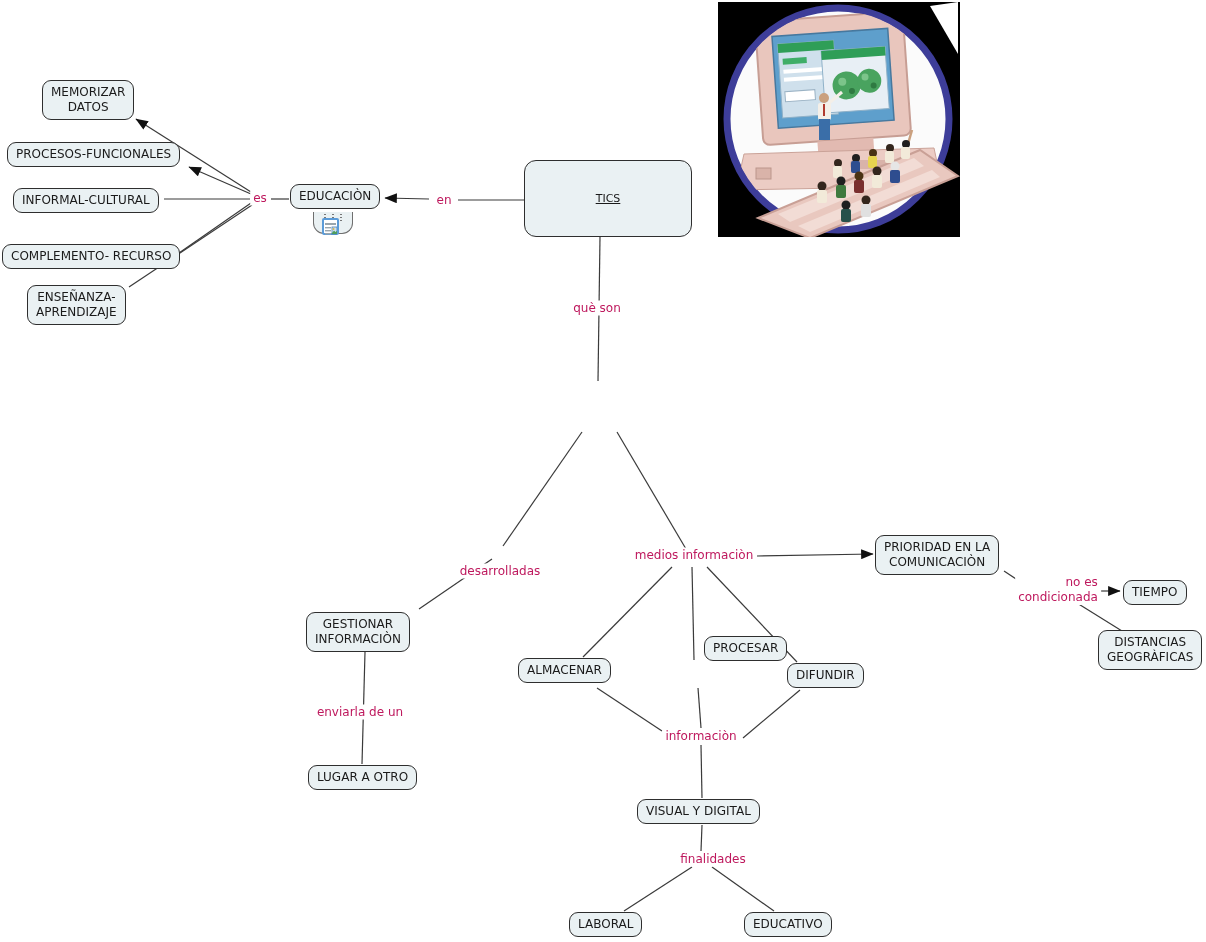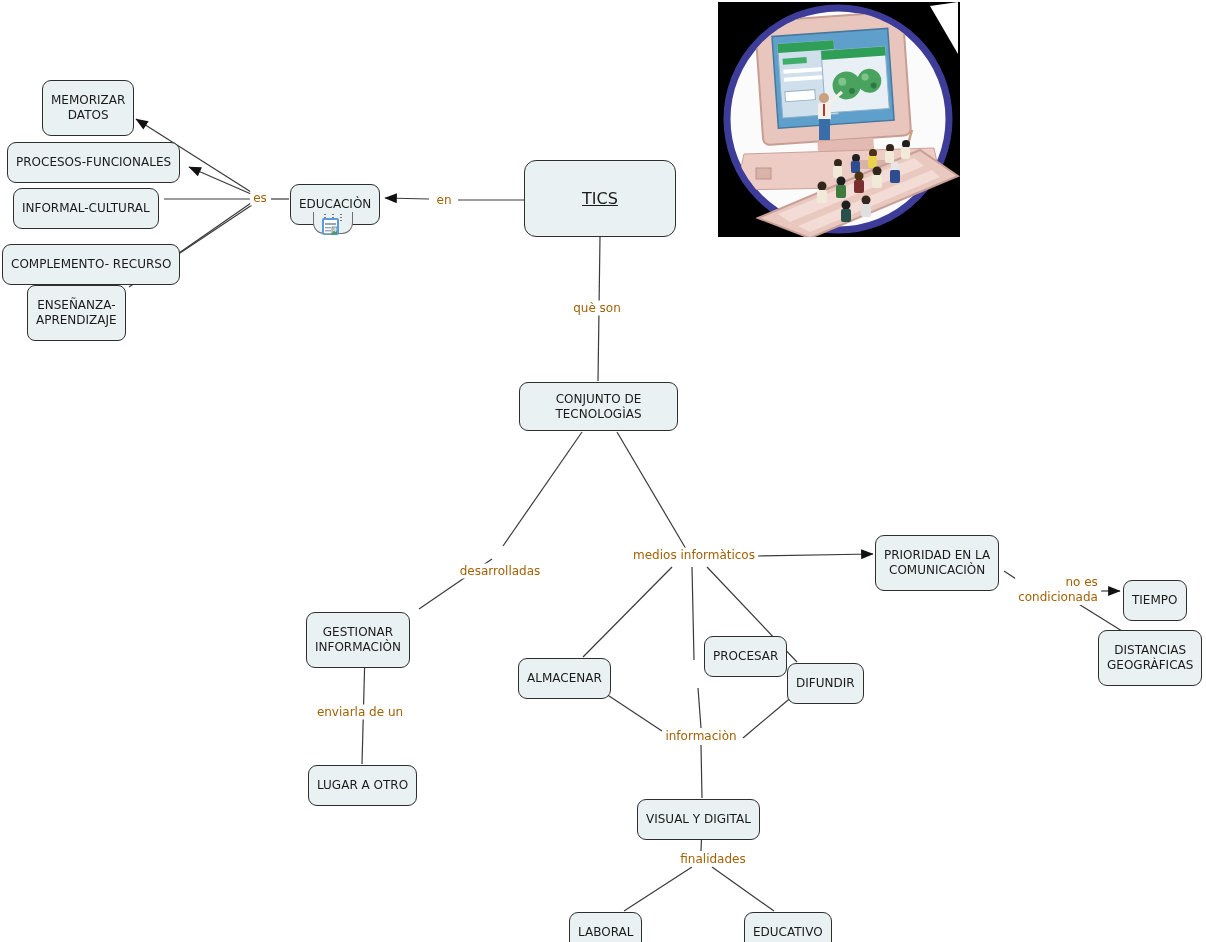--- a/index.html
+++ b/index.html
@@ -4,29 +4,29 @@
 <style>
   html,body{margin:0;padding:0;background:#ffffff;}
   #canvas{
     position:relative;width:1206px;height:942px;background:#ffffff;overflow:hidden;
     font-family:"DejaVu Sans","Liberation Sans",sans-serif;
   }
   svg.wires{position:absolute;left:0;top:0;width:1206px;height:942px;z-index:1;}
   .node{
     position:absolute;z-index:2;box-sizing:border-box;
     background:#eaf1f3;border:1px solid #2e2e2e;border-radius:9px;
-    padding:12px 8px;font-size:12px;line-height:15px;color:#1a1a1a;
+    padding:4px 8px;font-size:12px;line-height:15px;color:#1a1a1a;
     text-align:center;white-space:pre-line;
   }
   .node.fixed{display:flex;align-items:center;justify-content:center;padding:0;}
-  .node.tics{width:152px;height:77px;border-radius:12px;font-size:16px;text-decoration:underline;}
+  .node.tics{width:168px;height:77px;border-radius:12px;font-size:11px;text-decoration:underline;}
   .node.conjunto{width:159px;height:49px;}
   .lbl{
     position:absolute;z-index:2;transform:translate(-50%,-50%);
-    background:#ffffff;padding:0 3px;font-size:12px;line-height:15px;color:#a16207;
+    background:#ffffff;padding:0 3px;font-size:12px;line-height:15px;color:#be185d;
     text-align:center;white-space:pre-line;
   }
   .clip-wrap{position:absolute;left:718px;top:2px;width:242px;height:235px;z-index:2;}
   .clip-wrap svg{display:block;}
   .res-tray{
     position:absolute;left:313px;top:212px;width:40px;height:22px;z-index:3;
     background:#eaf1f3;border:1px solid #6f6f6f;border-top:none;
     border-radius:0 0 11px 11px;box-sizing:border-box;
   }
   .res-tray i{position:absolute;top:2px;width:2px;height:7px;
@@ -77,46 +77,44 @@
       <line x1="1099" y1="591" x2="1120" y2="591" marker-end="url(#arrowhead)"></line>
       <line x1="1077" y1="603" x2="1122" y2="631"></line>
     </g>
   </svg>
 
   <div class="node" style="left:42px;top:80px;">MEMORIZAR
 DATOS</div>
   <div class="node" style="left:7px;top:142px;">PROCESOS-FUNCIONALES</div>
   <div class="node" style="left:13px;top:188px;">INFORMAL-CULTURAL</div>
   <div class="node" style="left:2px;top:244px;">COMPLEMENTO- RECURSO</div>
-  <div class="node" style="left:27px;top:285px;border-radius:8px;">ENSEÑANZA-
+  <div class="node" style="left:27px;top:285px;">ENSEÑANZA-
 APRENDIZAJE</div>
   <div class="node" style="left:290px;top:184px;">EDUCACIÒN</div>
   <div class="node fixed tics" style="left:524px;top:160px;">TICS</div>
-  <div class="node fixed conjunto" style="left:519px;top:382px;">CONJUNTO DE
-TECNOLOGÌAS</div>
   <div class="node" style="left:306px;top:612px;">GESTIONAR
 INFORMACIÒN</div>
   <div class="node" style="left:308px;top:765px;">LUGAR A OTRO</div>
   <div class="node" style="left:518px;top:658px;">ALMACENAR</div>
   <div class="node" style="left:656px;top:636px;margin-left:48px;">PROCESAR</div>
   <div class="node" style="left:787px;top:663px;">DIFUNDIR</div>
   <div class="node" style="left:875px;top:535px;">PRIORIDAD EN LA
 COMUNICACIÒN</div>
   <div class="node" style="left:1123px;top:580px;">TIEMPO</div>
   <div class="node" style="left:1098px;top:630px;">DISTANCIAS
 GEOGRÀFICAS</div>
   <div class="node" style="left:637px;top:799px;">VISUAL Y DIGITAL</div>
   <div class="node" style="left:569px;top:912px;text-align:center;">LABORAL</div>
   <div class="node" style="left:744px;top:912px;">EDUCATIVO</div>
 
   <span class="lbl" style="left:260px;top:198px;">es</span>
   <span class="lbl" style="left:444px;top:200px;">en</span>
   <span class="lbl" style="left:597px;top:308px;text-align:center;">què son</span>
   <span class="lbl" style="left:500px;top:571px;">desarrolladas</span>
-  <span class="lbl" style="left:694px;top:555px;">medios informàticos</span>
+  <span class="lbl" style="left:694px;top:555px;">medios informaciòn</span>
   <span class="lbl" style="left:1058px;top:590px;text-align:right;">no es
 condicionada</span>
   <span class="lbl" style="left:360px;top:712px;">enviarla de un</span>
   <span class="lbl" style="left:701px;top:736px;">informaciòn</span>
   <span class="lbl" style="left:701px;top:859px;margin-left:12px;">finalidades</span>
 
   <div class="res-tray">
     <i class="d1"></i>
       <i class="d2"></i>
       <i class="d3"></i>

